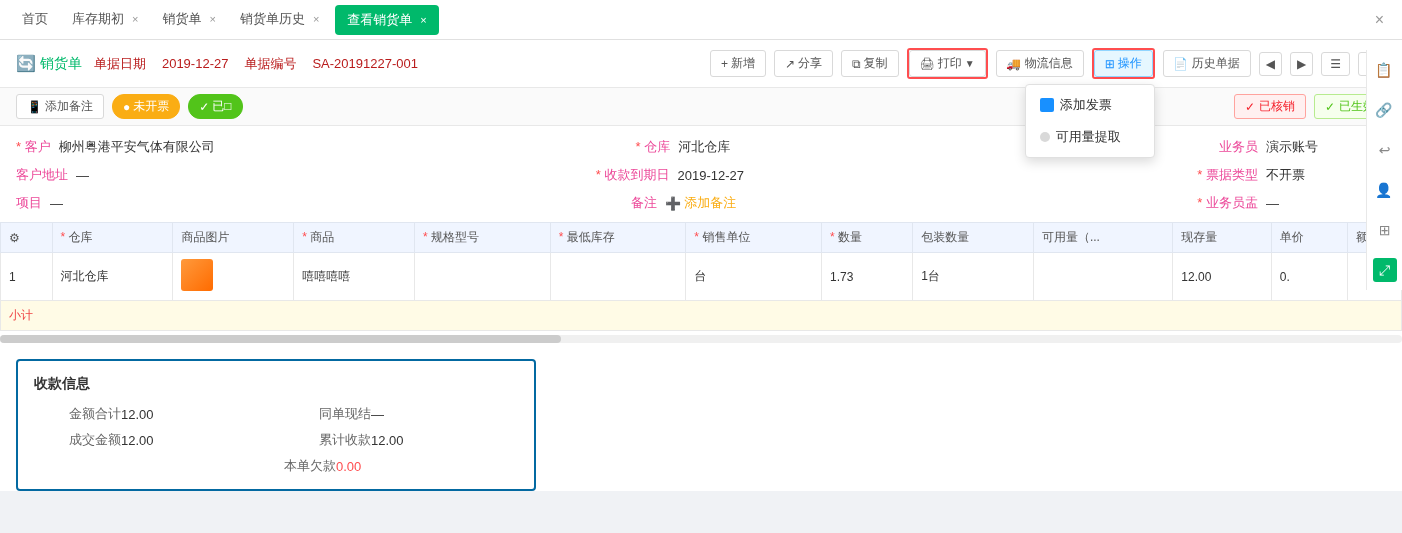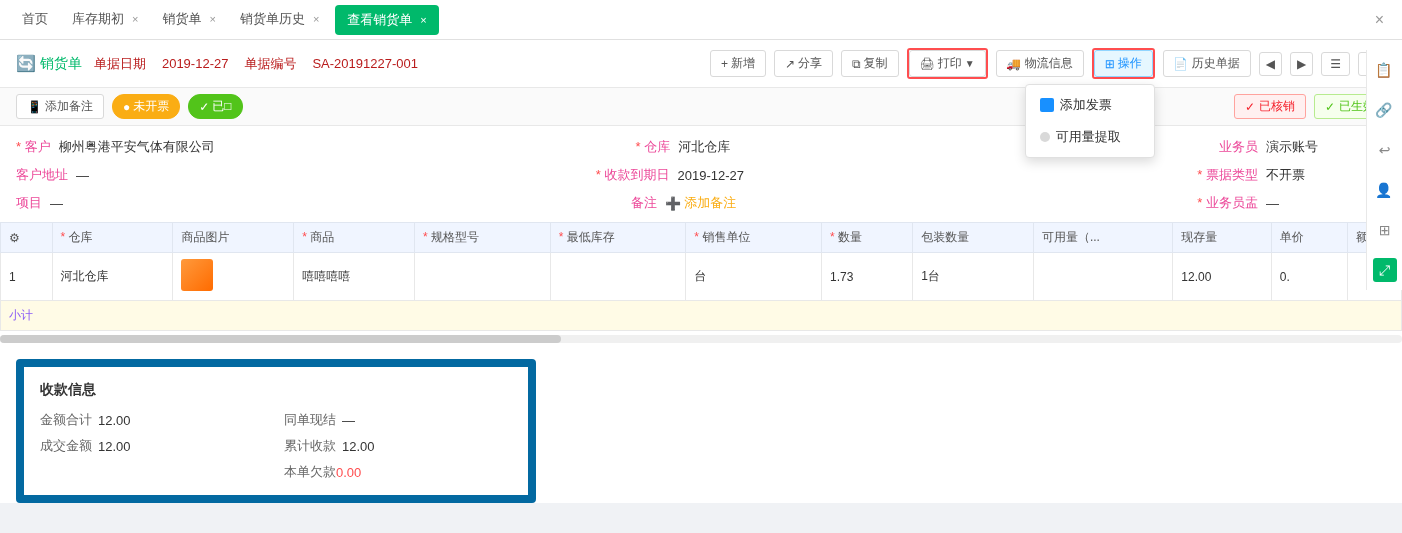--- a/index.html
+++ b/index.html
@@ -208,58 +208,58 @@
       color: #ff4d4f;
     }
     .data-table td {
       border: 1px solid #e8e8e8;
       padding: 6px 8px;
       color: #333;
       white-space: nowrap;
     }
     .subtotal-row td {
       background: #fffbe6;
-      color: #8b5cf6;
+      color: #ef4444;
       font-size: 12px;
     }
 
     
     .product-thumb {
       width: 32px;
       height: 32px;
       background: linear-gradient(135deg, #ff9a3c, #ff6b00);
       border-radius: 3px;
       display: inline-block;
     }
 
     
     .receipt-section {
       margin: 12px 16px;
-      border: 8px solid #0369a1;
+      border: 2px solid #0369a1;
       border-radius: 4px;
       padding: 14px 16px;
       background: #fff;
       max-width: 520px;
     }
     .receipt-title {
       font-size: 14px;
       font-weight: 600;
       color: #333;
       margin-bottom: 12px;
     }
     .receipt-grid {
       display: grid;
       grid-template-columns: 1fr 1fr;
       gap: 8px 16px;
     }
     .receipt-item {
       display: flex;
       align-items: center;
-      gap: 6px;
       font-size: 13px;
+      margin-left: 35px;
     }
     .receipt-label { color: #666; white-space: nowrap; }
     .receipt-value { color: #333; }
     .receipt-value.red { color: #ff4d4f; }
 
     
     .dropdown-menu {
       position: absolute;
       top: 36px;
       right: 0;

